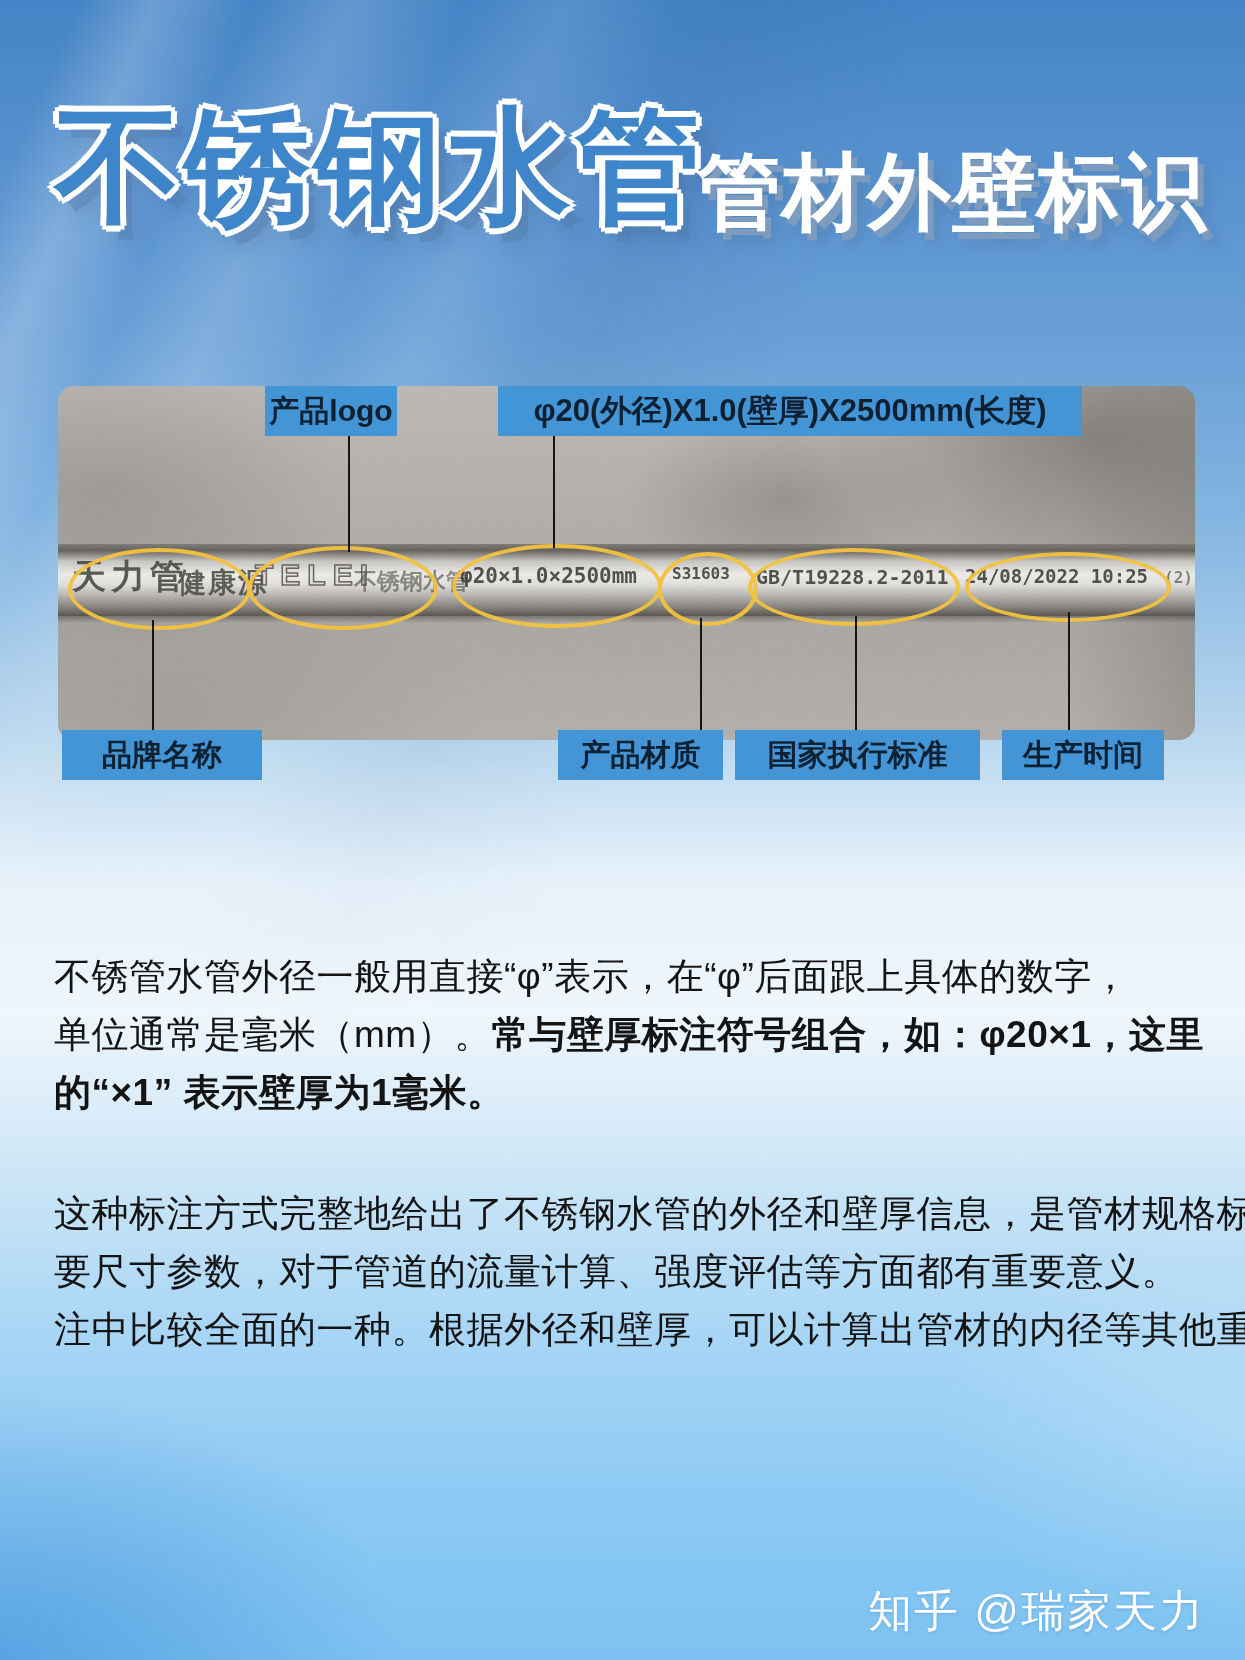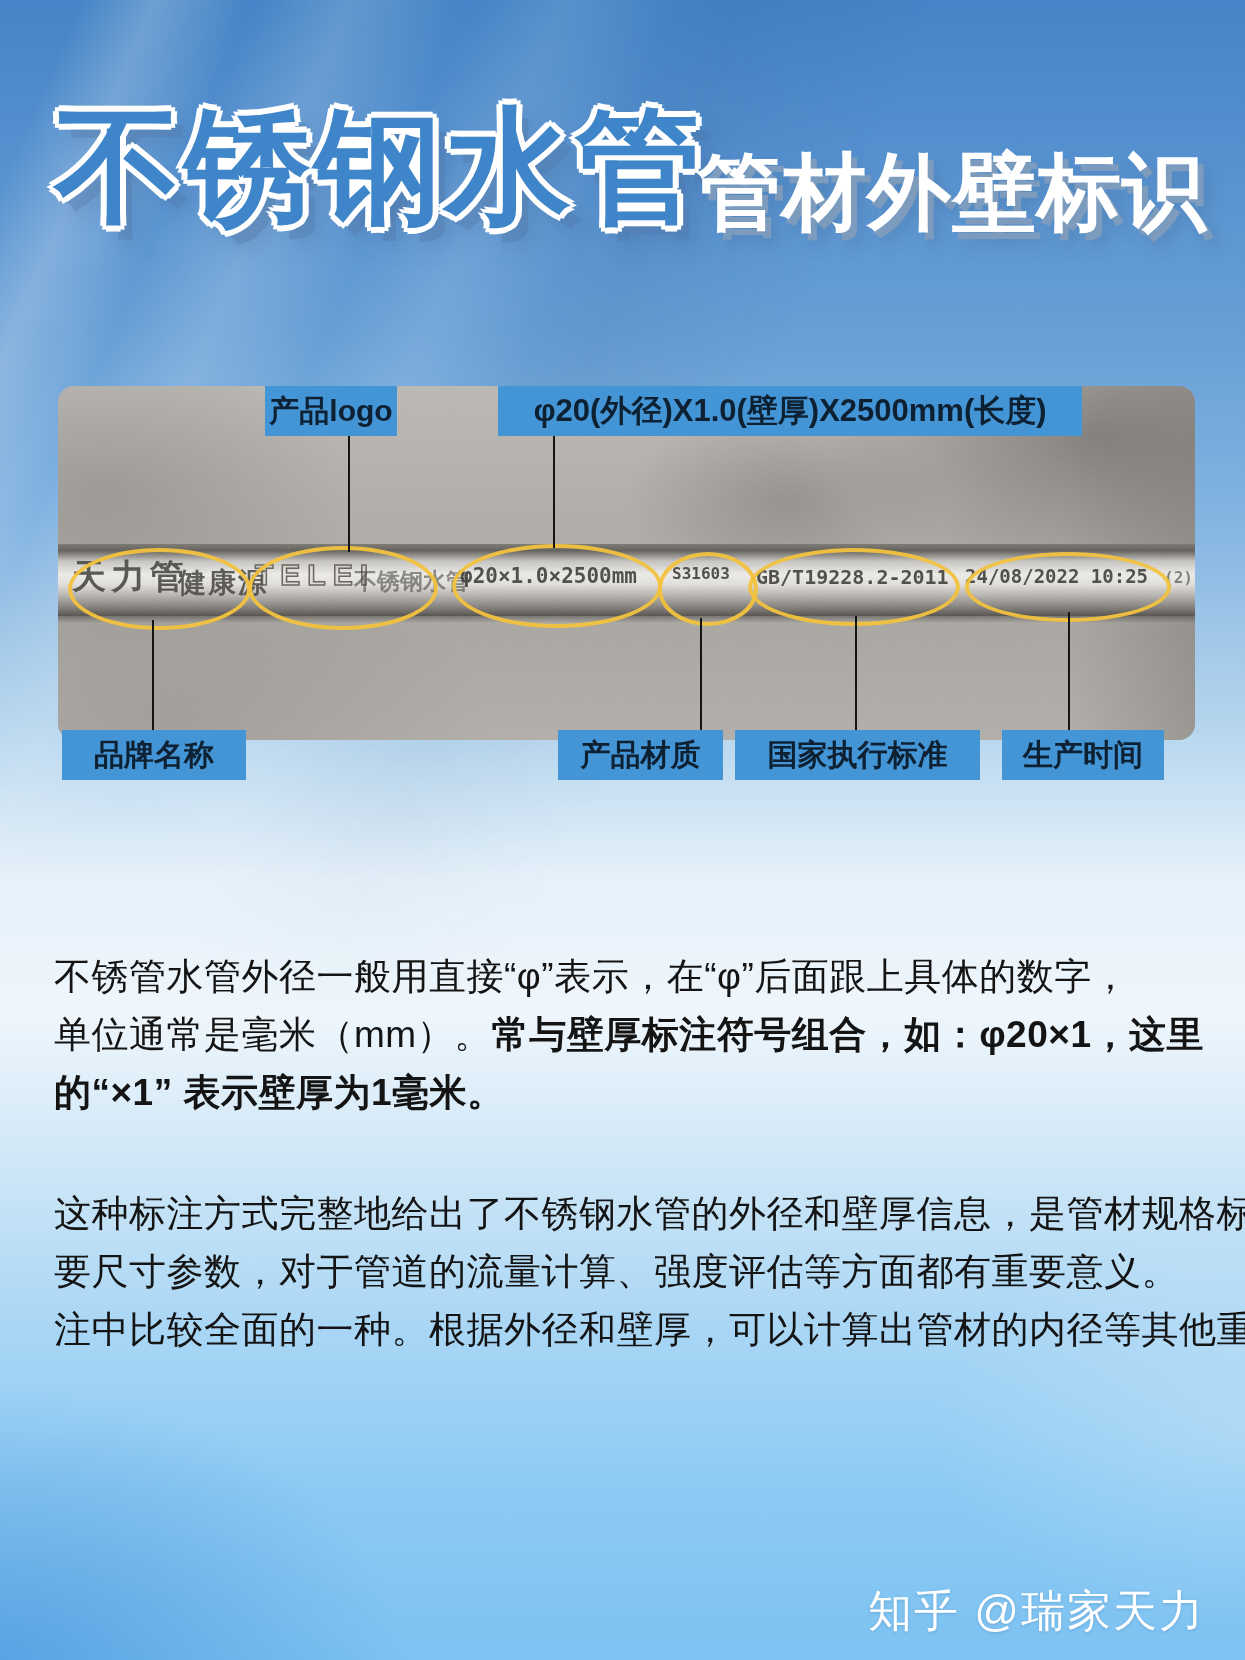--- a/index.html
+++ b/index.html
@@ -92,21 +92,21 @@
   .l2{left:700px;top:618px;height:112px;}
   .l3{left:855px;top:616px;height:114px;}
   .l4{left:1068px;top:612px;height:118px;}
   .lbl{
     position:absolute;height:50px;background:#4495d6;color:#0e2133;
     display:flex;align-items:center;justify-content:center;
     font-weight:700;white-space:nowrap;
   }
   .lblTopA{left:265px;top:386px;width:132px;font-size:30px;}
   .lblTopB{left:498px;top:386px;width:584px;font-size:31px;}
-  .lblBotA{left:62px;  top:730px;width:184px;font-size:30px;}
+  .lblBotA{left:62px;  top:730px;width:200px;font-size:30px;}
   .lblBotB{left:558px; top:730px;width:165px;font-size:30px;}
   .lblBotC{left:735px; top:730px;width:245px;font-size:30px;}
   .lblBotD{left:1002px;top:730px;width:162px;font-size:30px;}
   
   .body-text{position:absolute;left:54px;width:1140px;color:#141414;
     font-size:37px;line-height:58px;letter-spacing:0.5px;}
   .p1{top:948px;}
   .p2{top:1185px;}
   .body-text .line{white-space:nowrap;}
   .body-text strong{font-weight:700;}

